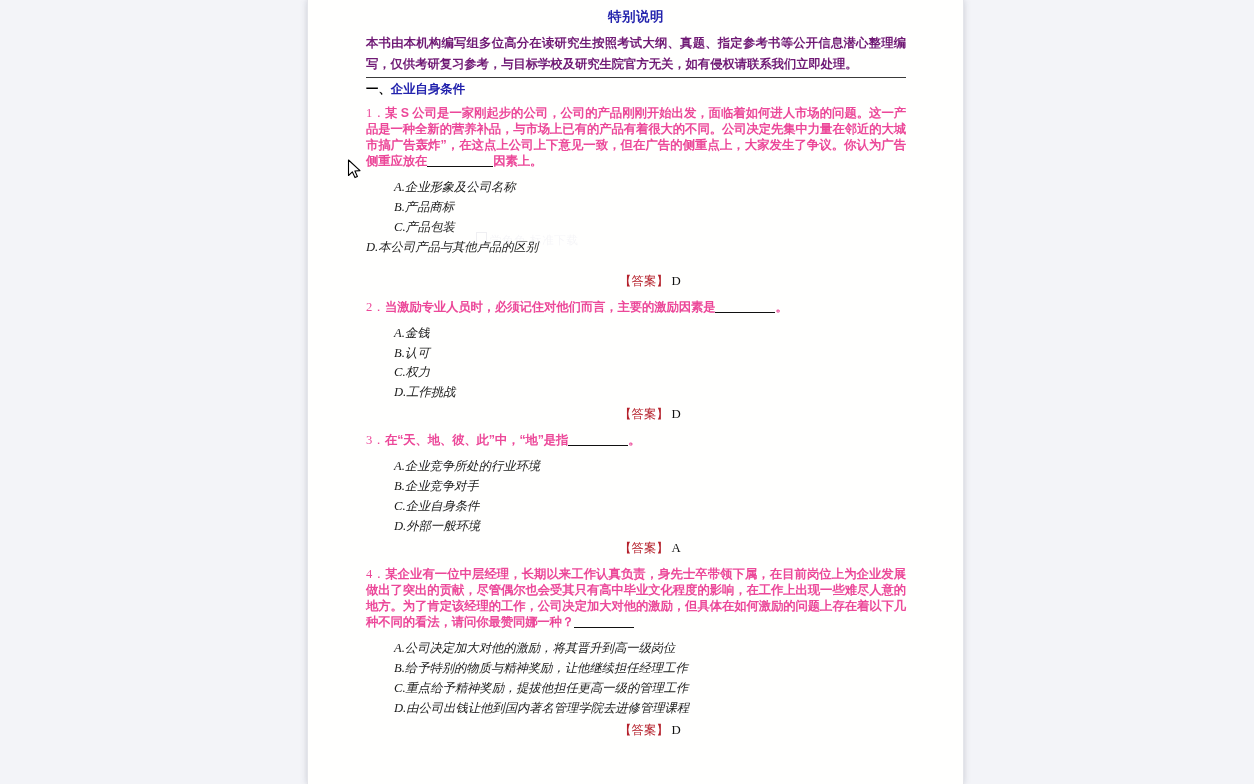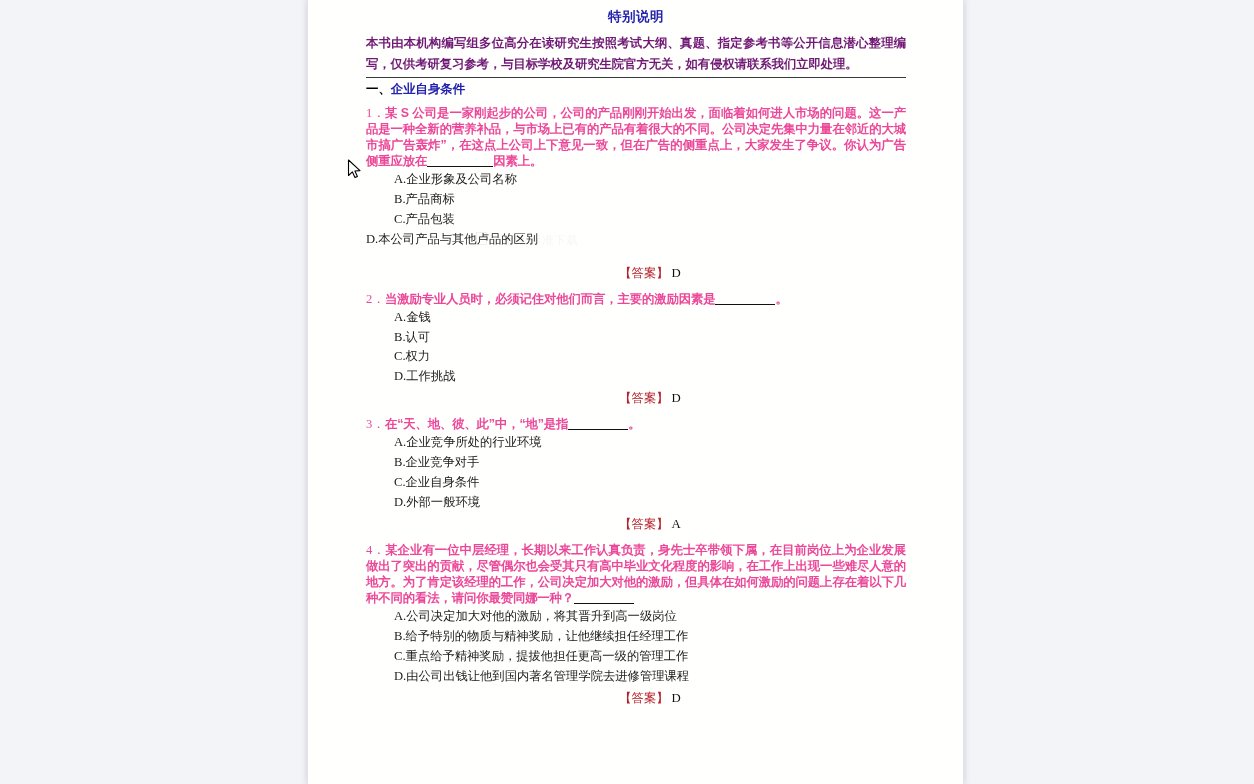--- a/index.html
+++ b/index.html
@@ -99,21 +99,21 @@
   }
   .blank {
     display: inline-block;
     border-bottom: 1.4px solid #111;
     width: 66px;
     height: 12px;
     vertical-align: -2px;
   }
   .blank-sm { width: 60px; }
 
-  .options { margin-top: 1px; }
+  .options { margin-top: 9px; font-style: italic; }
   .opt {
     font-size: 12.3px;
     line-height: 19.9px;
     color: #1a1a1a;
     padding-left: 28px;
     white-space: nowrap;
   }
   .opt-flush { padding-left: 0; }
   .opt .lt {
     font-family: "Liberation Serif", serif;

